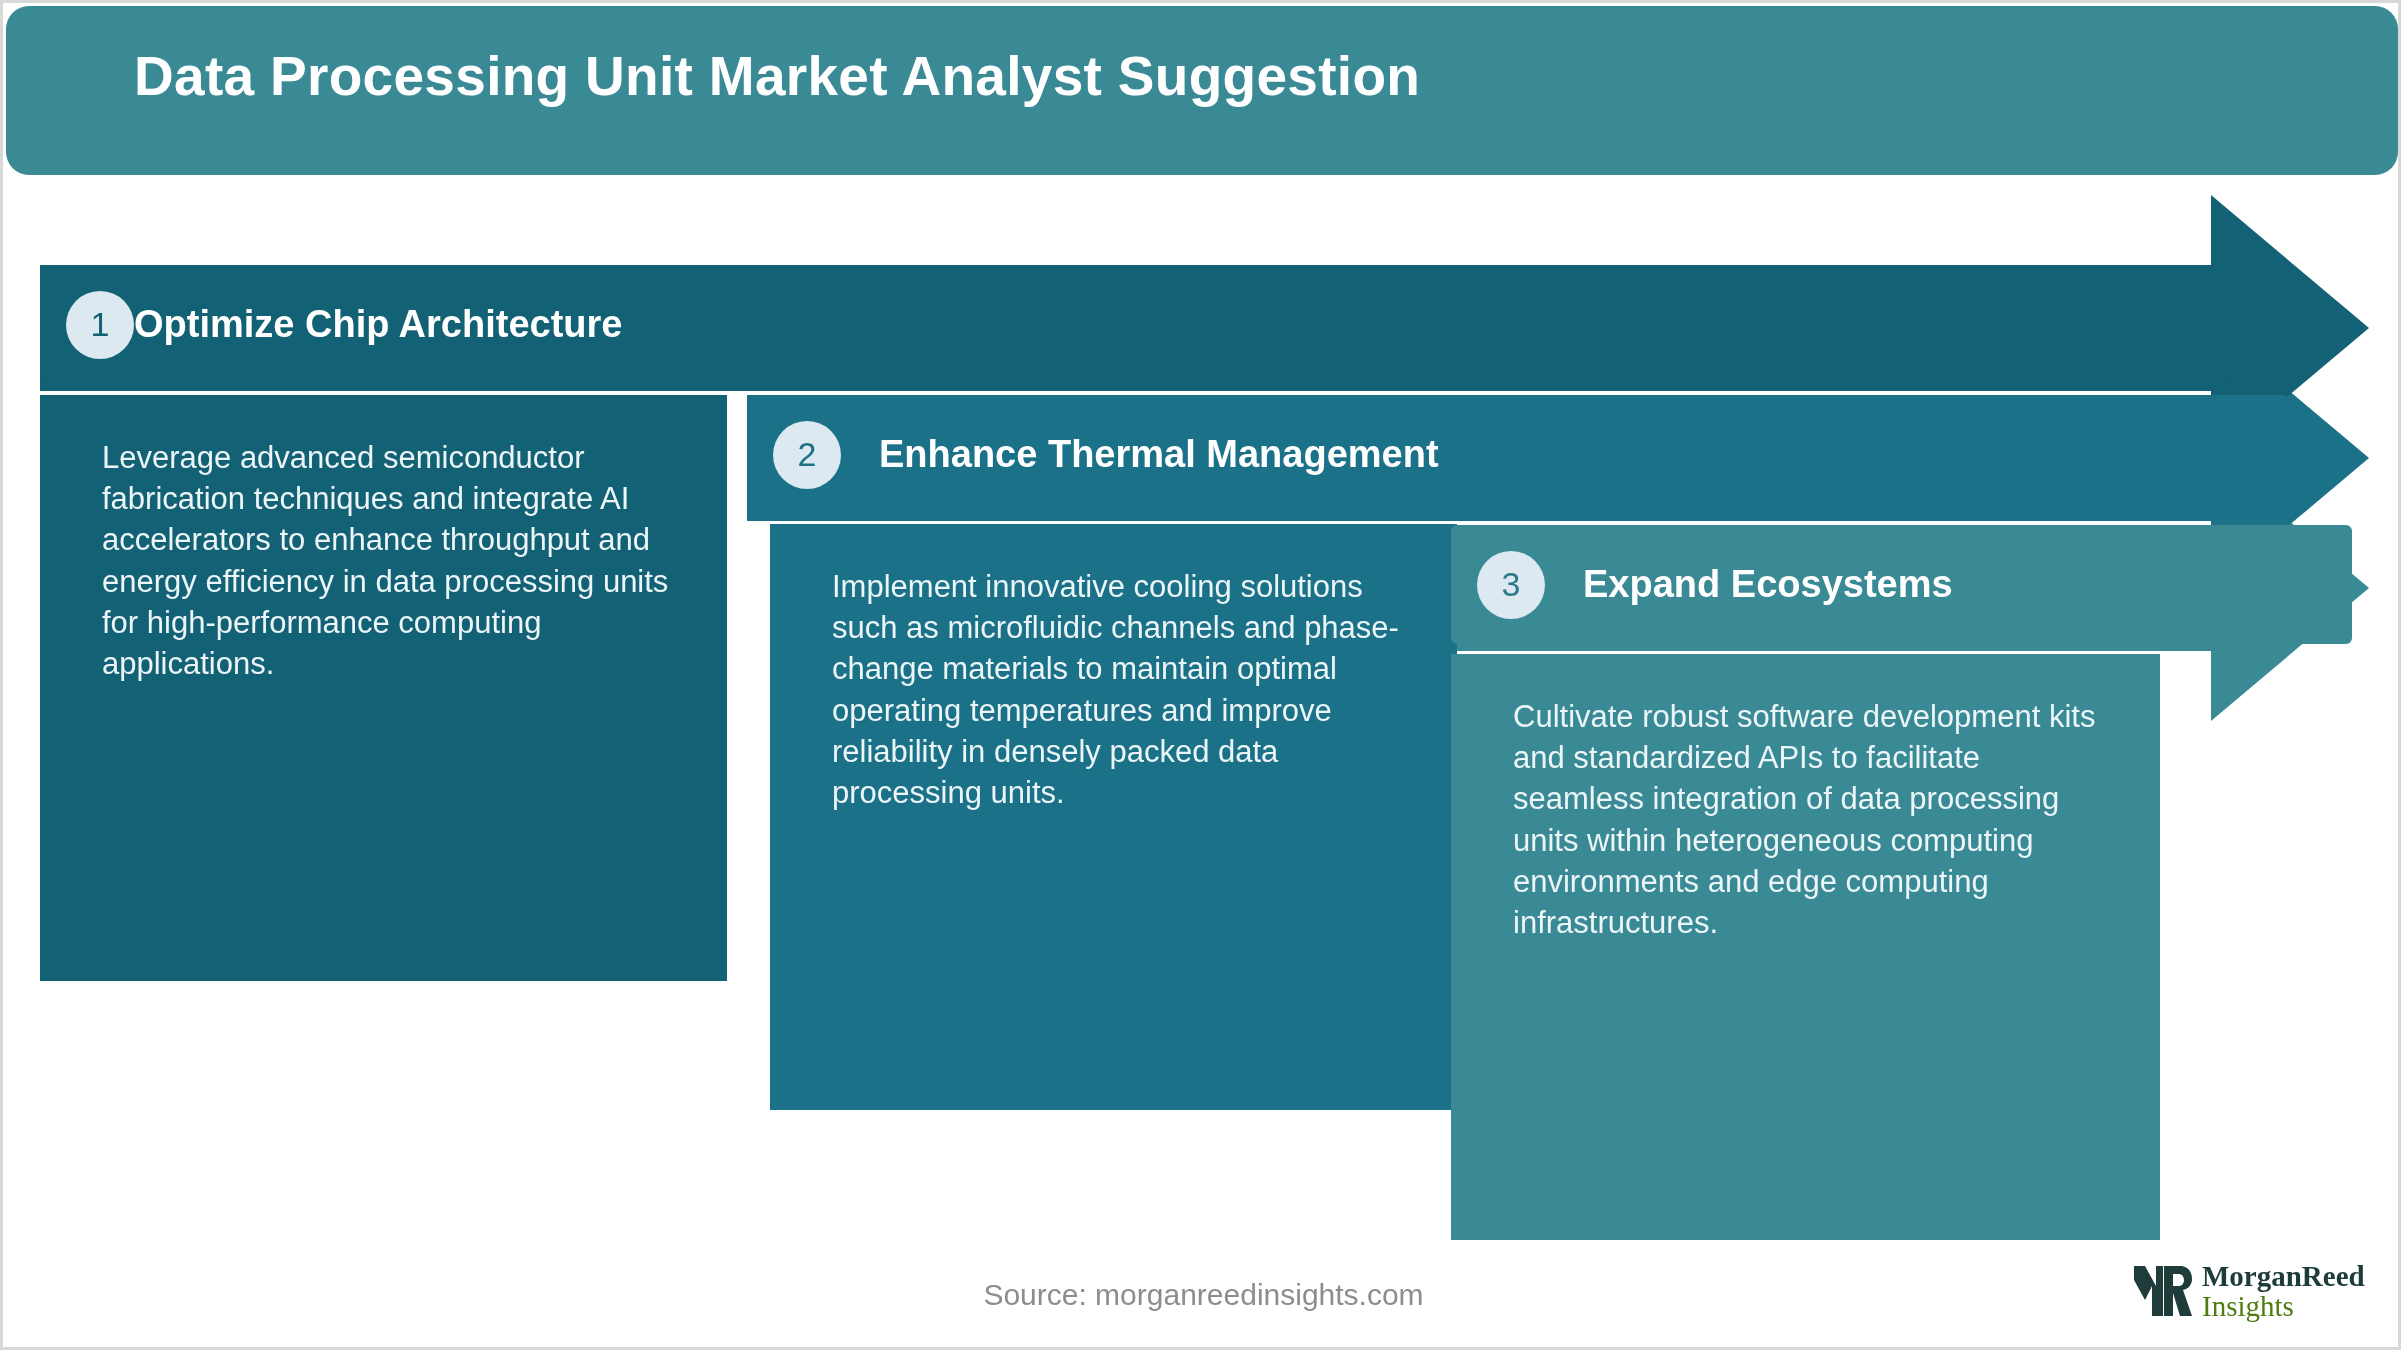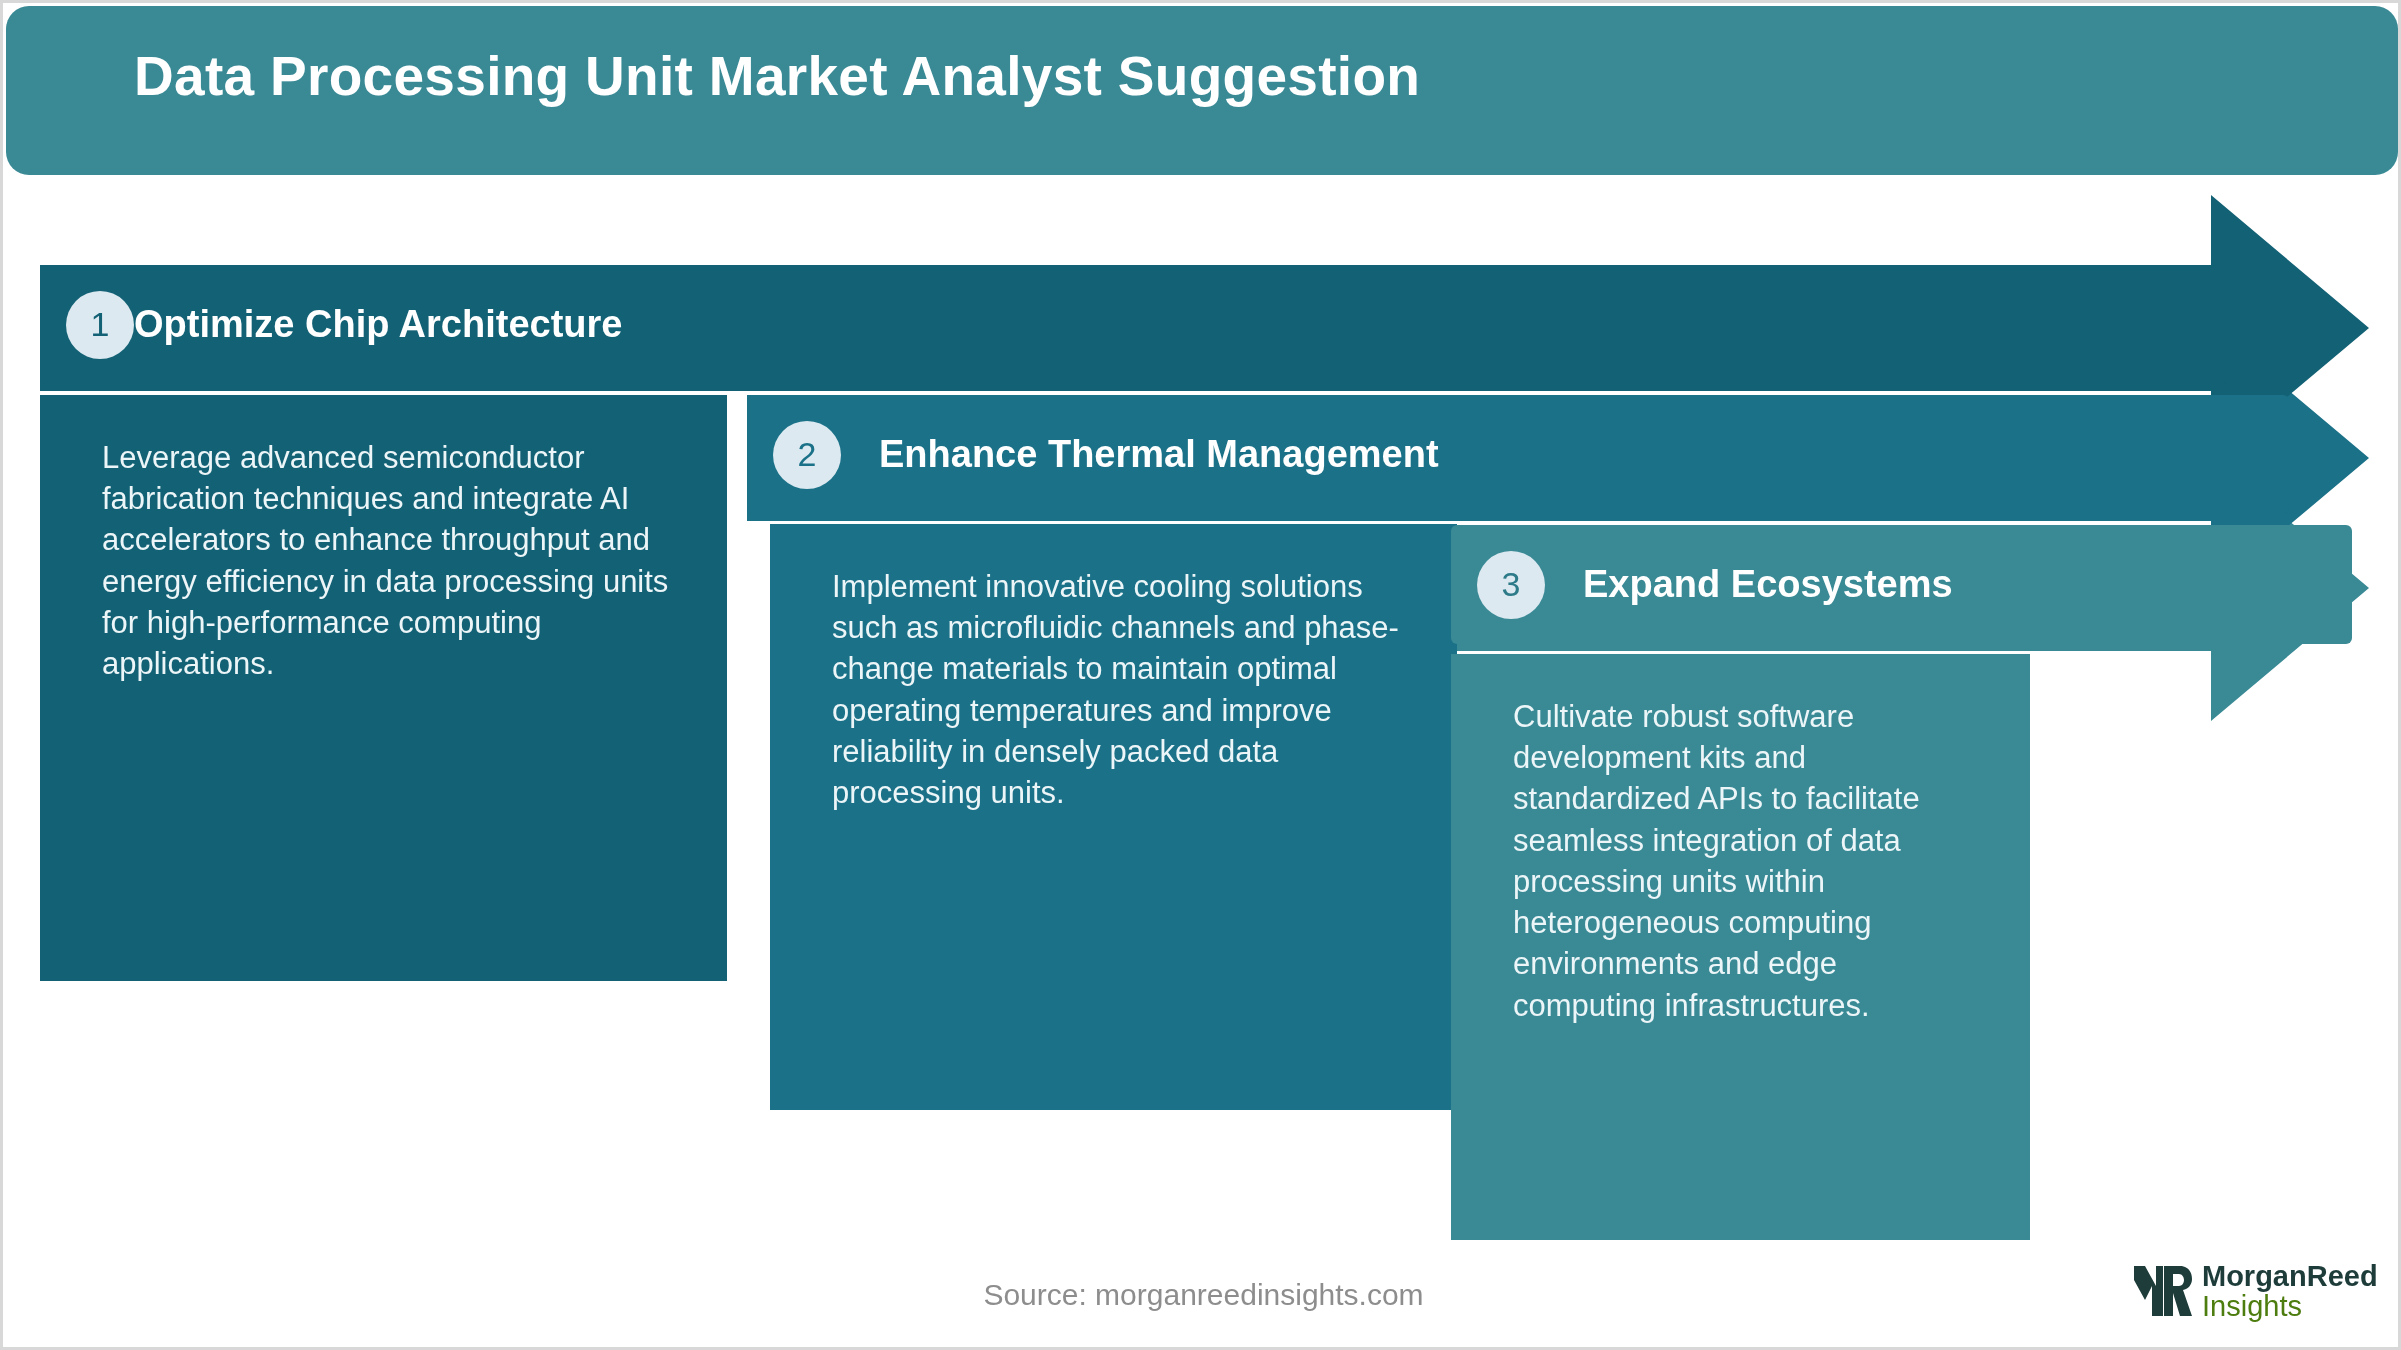--- a/index.html
+++ b/index.html
@@ -136,21 +136,21 @@
     left: 744px;
     top: 521px;
     width: 687px;
     height: 586px;
     background: #1a7188;
     margin-left: 23px;
   }
   #card-3 {
     left: 1448px;
     top: 651px;
-    width: 579px;
+    width: 709px;
     height: 586px;
     background: #3a8a96;
   }
 
   
   #source-note {
     position: absolute;
     left: 0;
     top: 1275px;
     width: 2401px;
@@ -167,21 +167,21 @@
     align-items: center;
   }
   #logo-mark {
     flex: 0 0 auto;
     margin-right: 9px;
   }
   #logo-words {
     display: flex;
     flex-direction: column;
     line-height: 1.04;
-    font-family: Liberation Sans, sans-serif;
+    font-family: Liberation Serif, serif;
   }
   #logo-line1 {
     font-size: 29px;
     font-weight: bold;
     color: #1d3c3a;
     white-space: nowrap;
   }
   #logo-line2 {
     font-size: 29px;
     color: #4d7c0f;

